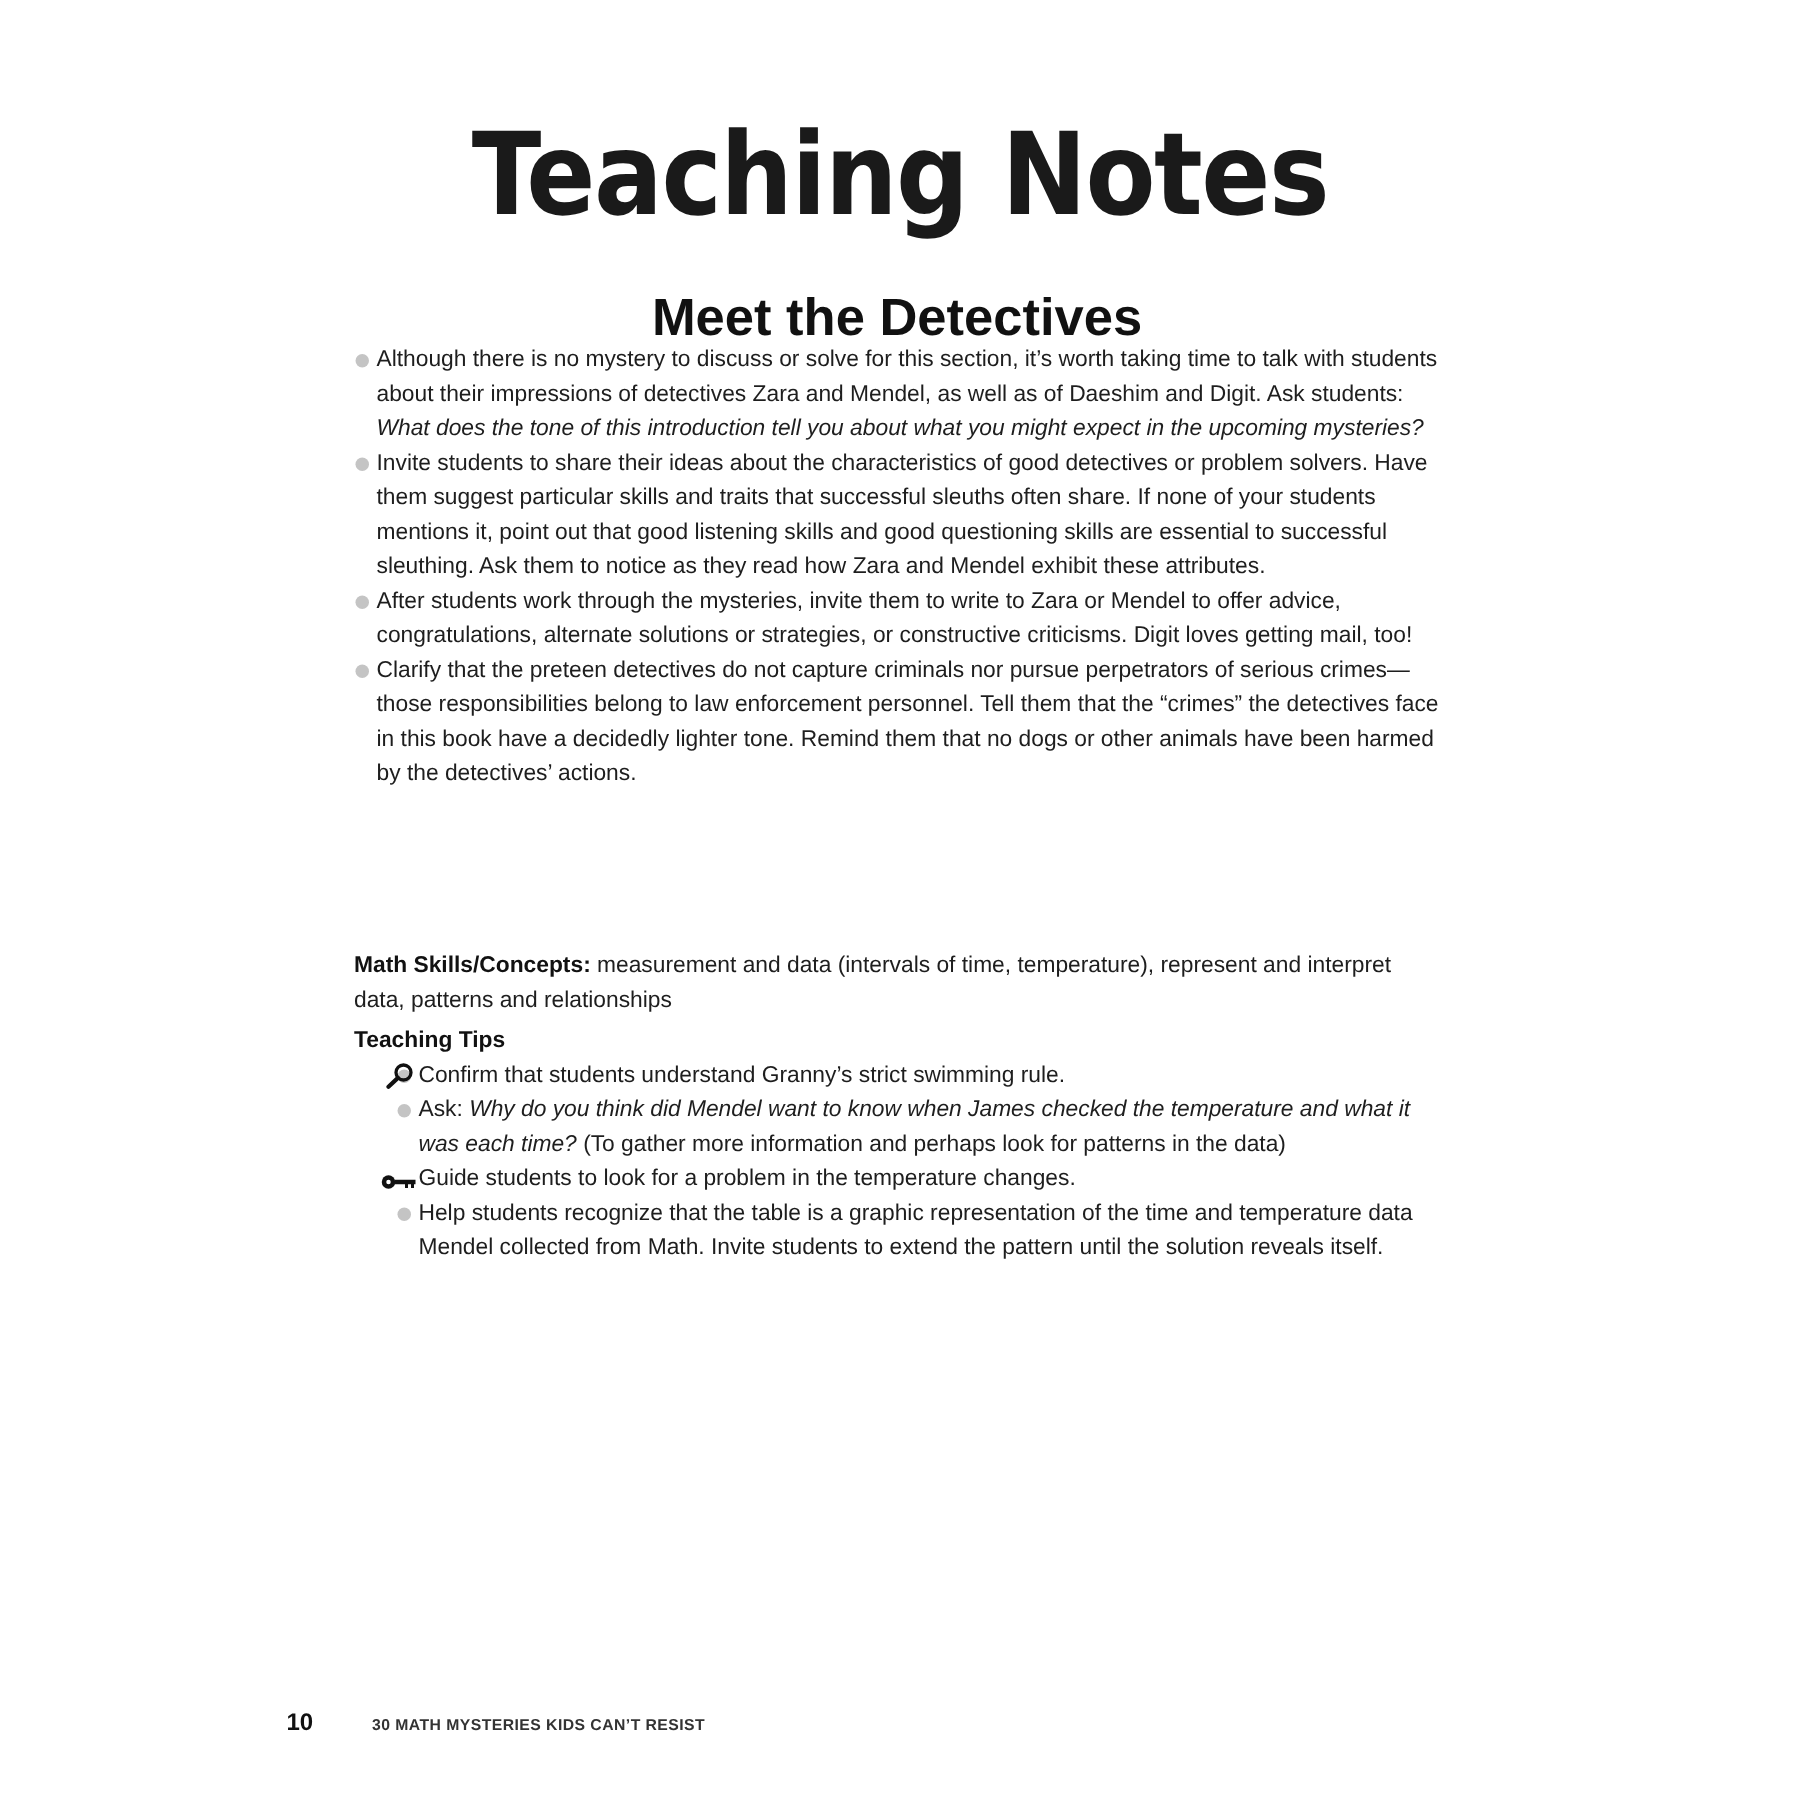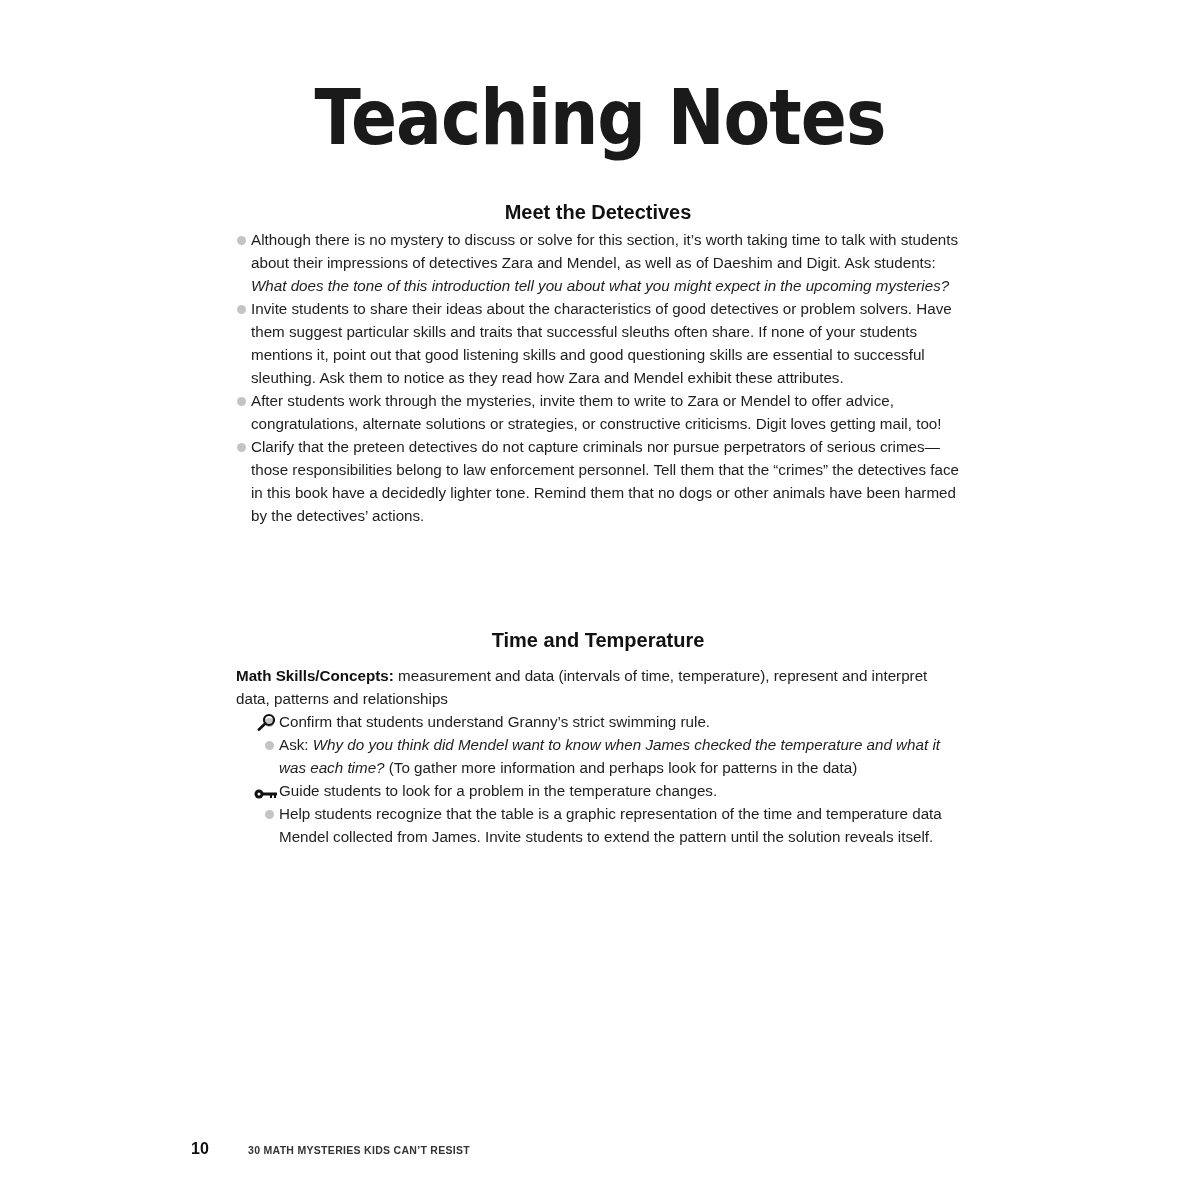--- a/index.html
+++ b/index.html
@@ -3,21 +3,21 @@
 <meta charset="utf-8">
 <style>
   html, body { margin: 0; padding: 0; background: #ffffff; }
   body { width: 1200px; height: 1200px; position: relative; overflow: hidden;
          font-family: "DejaVu Sans", sans-serif; color: #1a1a1a; }
   .page-title { position: absolute; top: 78px; left: 0; width: 1200px; text-align: center;
                 font-family: "DejaVu Sans", sans-serif; font-weight: bold; font-size: 68px;
                 letter-spacing: -1px; color: #1a1a1a; transform: scaleY(1.12); }
   .content { position: absolute; left: 236px; width: 724px; }
   h2 { margin: 0; text-align: center; font-family: "Liberation Sans", sans-serif; font-weight: bold;
-       font-size: 20px; line-height: 32px; color: #111; }
+       font-size: 35px; line-height: 32px; color: #111; }
   .bullets { list-style: none; margin: 0; padding: 0; }
   .bullets li { position: relative; padding-left: 15px; font-family: "Liberation Sans", sans-serif;
                 font-size: 15.2px; line-height: 23px; color: #1e1e1e; }
   .bullets li .dot { position: absolute; left: 1px; top: 8px; width: 9px; height: 9px; border-radius: 50%;
                      background: #c4c4c4; }
   .tips li { padding-left: 43px; }
   .tips li .dot { left: 29px; }
   .tips li .icon { position: absolute; left: 21px; top: 3px; }
   em { font-style: italic; }
   .para { font-family: "Liberation Sans", sans-serif; font-size: 15.2px; line-height: 23px; color: #1e1e1e; margin: 0; }
@@ -36,38 +36,38 @@
   <h2>Meet the Detectives</h2>
   <ul class="bullets" id="detectives-list">
       <li><span class="dot"></span><span>Although there is no mystery to discuss or solve for this section, it’s worth taking time to talk with students about their impressions of detectives Zara and Mendel, as well as of Daeshim and Digit. Ask students: </span><em>What does the tone of this introduction tell you about what you might expect in the upcoming mysteries?</em></li>
       <li><span class="dot"></span><span>Invite students to share their ideas about the characteristics of good detectives or problem solvers. Have them suggest particular skills and traits that successful sleuths often share. If none of your students mentions it, point out that good listening skills and good questioning skills are essential to successful sleuthing. Ask them to notice as they read how Zara and Mendel exhibit these attributes.</span></li>
       <li><span class="dot"></span><span>After students work through the mysteries, invite them to write to Zara or Mendel to offer advice, congratulations, alternate solutions or strategies, or constructive criticisms. Digit loves getting mail, too!</span></li>
       <li><span class="dot"></span><span>Clarify that the preteen detectives do not capture criminals nor pursue perpetrators of serious crimes—those responsibilities belong to law enforcement personnel. Tell them that the “crimes” the detectives face in this book have a decidedly lighter tone. Remind them that no dogs or other animals have been harmed by the detectives’ actions.</span></li>
     </ul>
 </div>
 
 <div class="content" style="top:624px;">
-  <h2>Time and Temperature</h2>
   <p class="para" style="margin-top:8px;">
     <span class="label">Math Skills/Concepts:</span><span> measurement and data (intervals of time, temperature), represent and interpret data, patterns and relationships</span>
   </p>
+  <p class="subhead">Teaching Tips</p>
   <ul class="bullets tips" id="tips-list">
       <li><span class="dot"></span></li>
       <li><span class="icon"><svg width="20" height="18" viewBox="0 0 20 18">
             <circle cx="12" cy="7" r="5" fill="none" stroke="#111" stroke-width="2.2"></circle>
             <line x1="8.3" y1="10.6" x2="2" y2="16.5" stroke="#111" stroke-width="2.8" stroke-linecap="round"></line>
           </svg></span><span>Confirm that students understand Granny’s strict swimming rule.</span></li>
       <li><span class="dot"></span><span>Ask: </span><em>Why do you think did Mendel want to know when James checked the temperature and what it was each time?</em><span> (To gather more information and perhaps look for patterns in the data)</span></li>
       <li><span class="icon" style="left: 18px; top: 5px;"><svg width="24" height="14" viewBox="0 0 24 14">
             <circle cx="5" cy="7" r="4.5" fill="#111"></circle>
             <circle cx="5" cy="7" r="1.5" fill="#fff"></circle>
             <rect x="9" y="5.5" width="14" height="3" fill="#111"></rect>
             <rect x="16" y="8" width="2" height="3" fill="#111"></rect>
             <rect x="20" y="8" width="2" height="3" fill="#111"></rect>
           </svg></span><span>Guide students to look for a problem in the temperature changes.</span></li>
-      <li><span class="dot"></span><span>Help students recognize that the table is a graphic representation of the time and temperature data Mendel collected from James. Invite students to extend the pattern until the solution reveals itself.</span></li>
+      <li><span class="dot"></span><span>Help students recognize that the table is a graphic representation of the time and temperature data Mendel collected from Math. Invite students to extend the pattern until the solution reveals itself.</span></li>
     </ul>
 </div>
 
 <div class="footer">
   <span class="page-num">10</span>
   <span class="book-title">30 MATH MYSTERIES KIDS CAN’T RESIST</span>
 </div>
 
 </body></html>

